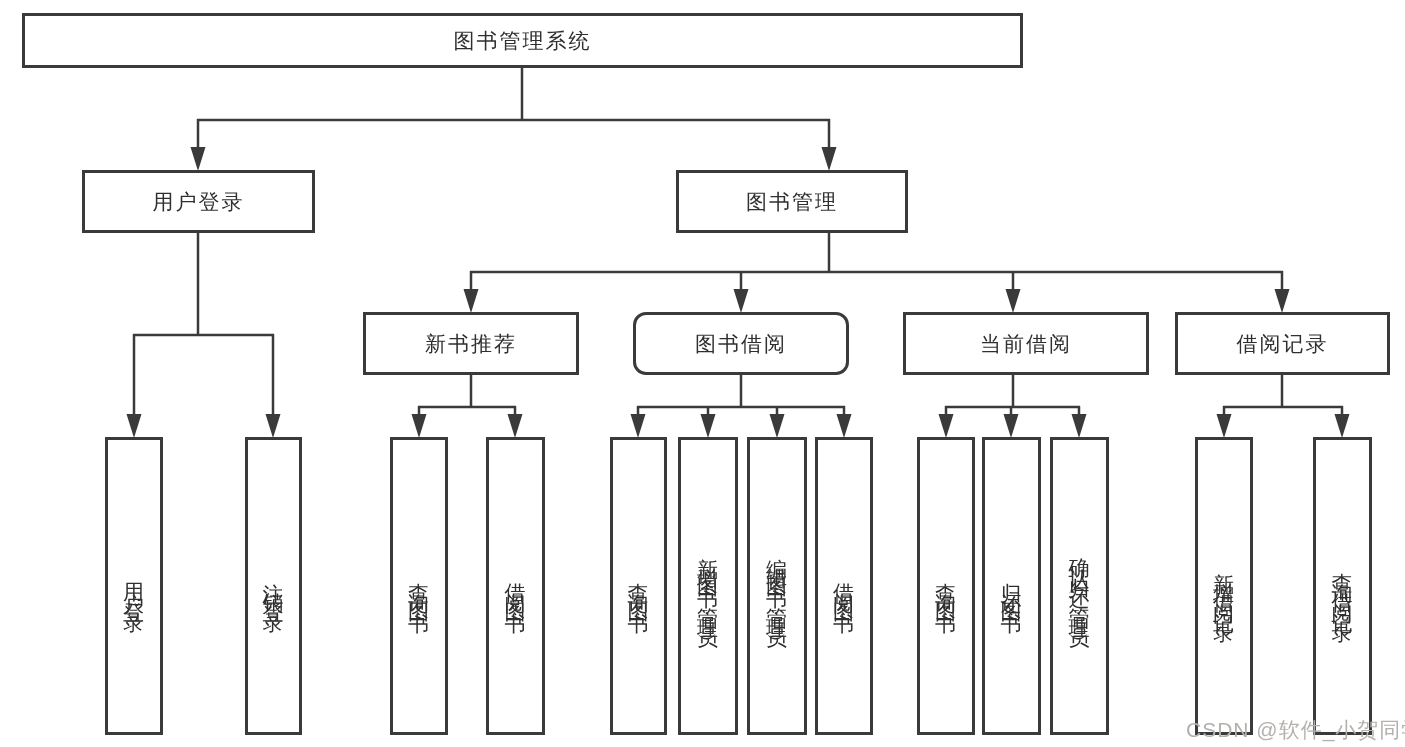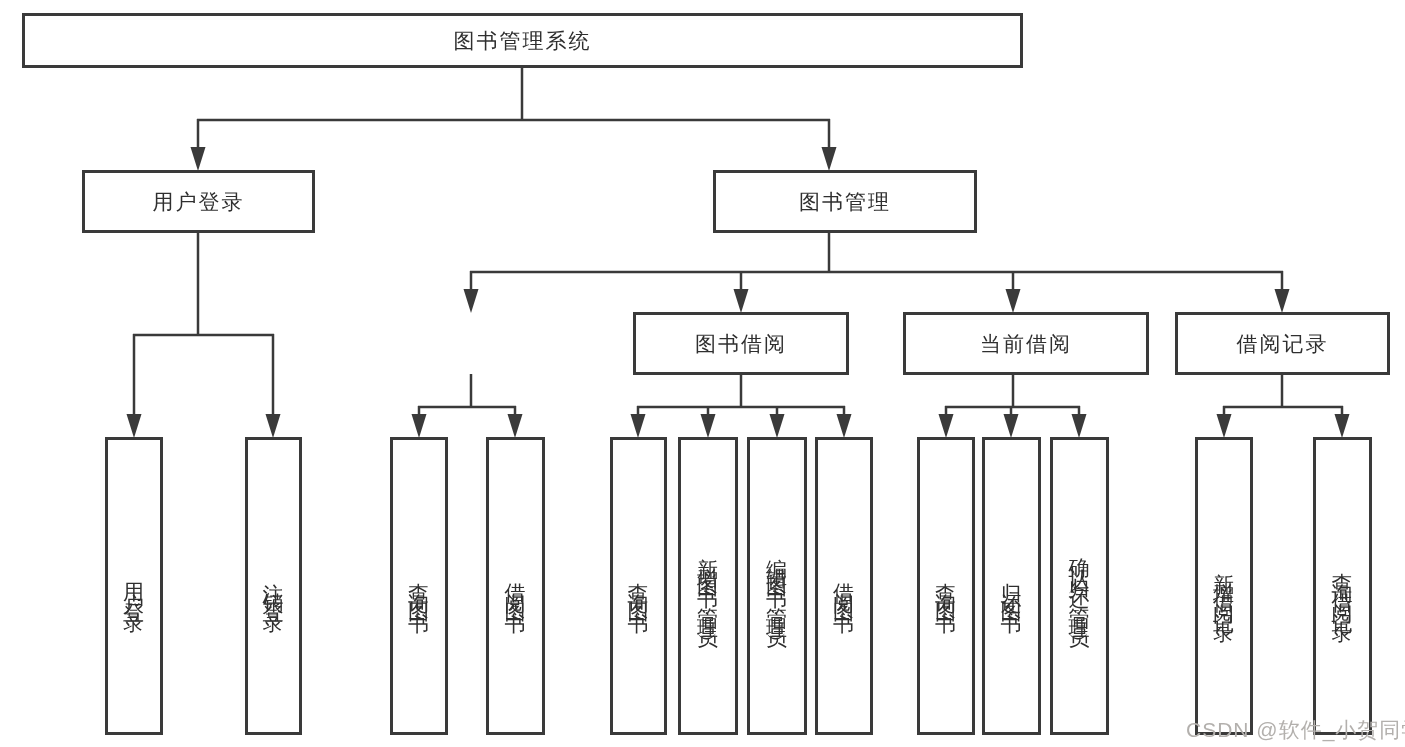--- a/index.html
+++ b/index.html
@@ -112,25 +112,28 @@
     </g>
   </svg>
 
   <div class="node hbox" style="left:22px;top:13px;width:1001px;height:55px;">
     <span>图书管理系统</span>
   </div>
 
   <div class="node hbox" style="left:82px;top:170px;width:233px;height:63px;">
     <span>用户登录</span>
   </div>
-  <div class="node hbox" style="left:713px;top:170px;width:264px;height:63px;">
+  <div class="node hbox" style="left:676px;top:170px;width:232px;height:63px;">
     <span>图书管理</span>
   </div>
 
-  <div class="node hbox" style="left:633px;top:312px;width:216px;height:63px;">
+  <div class="node hbox" style="left:363px;top:312px;width:216px;height:63px;">
+    <span>新书推荐</span>
+  </div>
+  <div class="node hbox" style="left:633px;top:312px;width:216px;height:63px;border-radius:13px;">
     <span>图书借阅</span>
   </div>
   <div class="node hbox" style="left:903px;top:312px;width:246px;height:63px;">
     <span>当前借阅</span>
   </div>
   <div class="node hbox" style="left:1175px;top:312px;width:215px;height:63px;text-align:center;">
     <span>借阅记录</span>
   </div>
 
   <div class="node leaf" style="left:105px;top:437px;width:58px;height:298px;">

